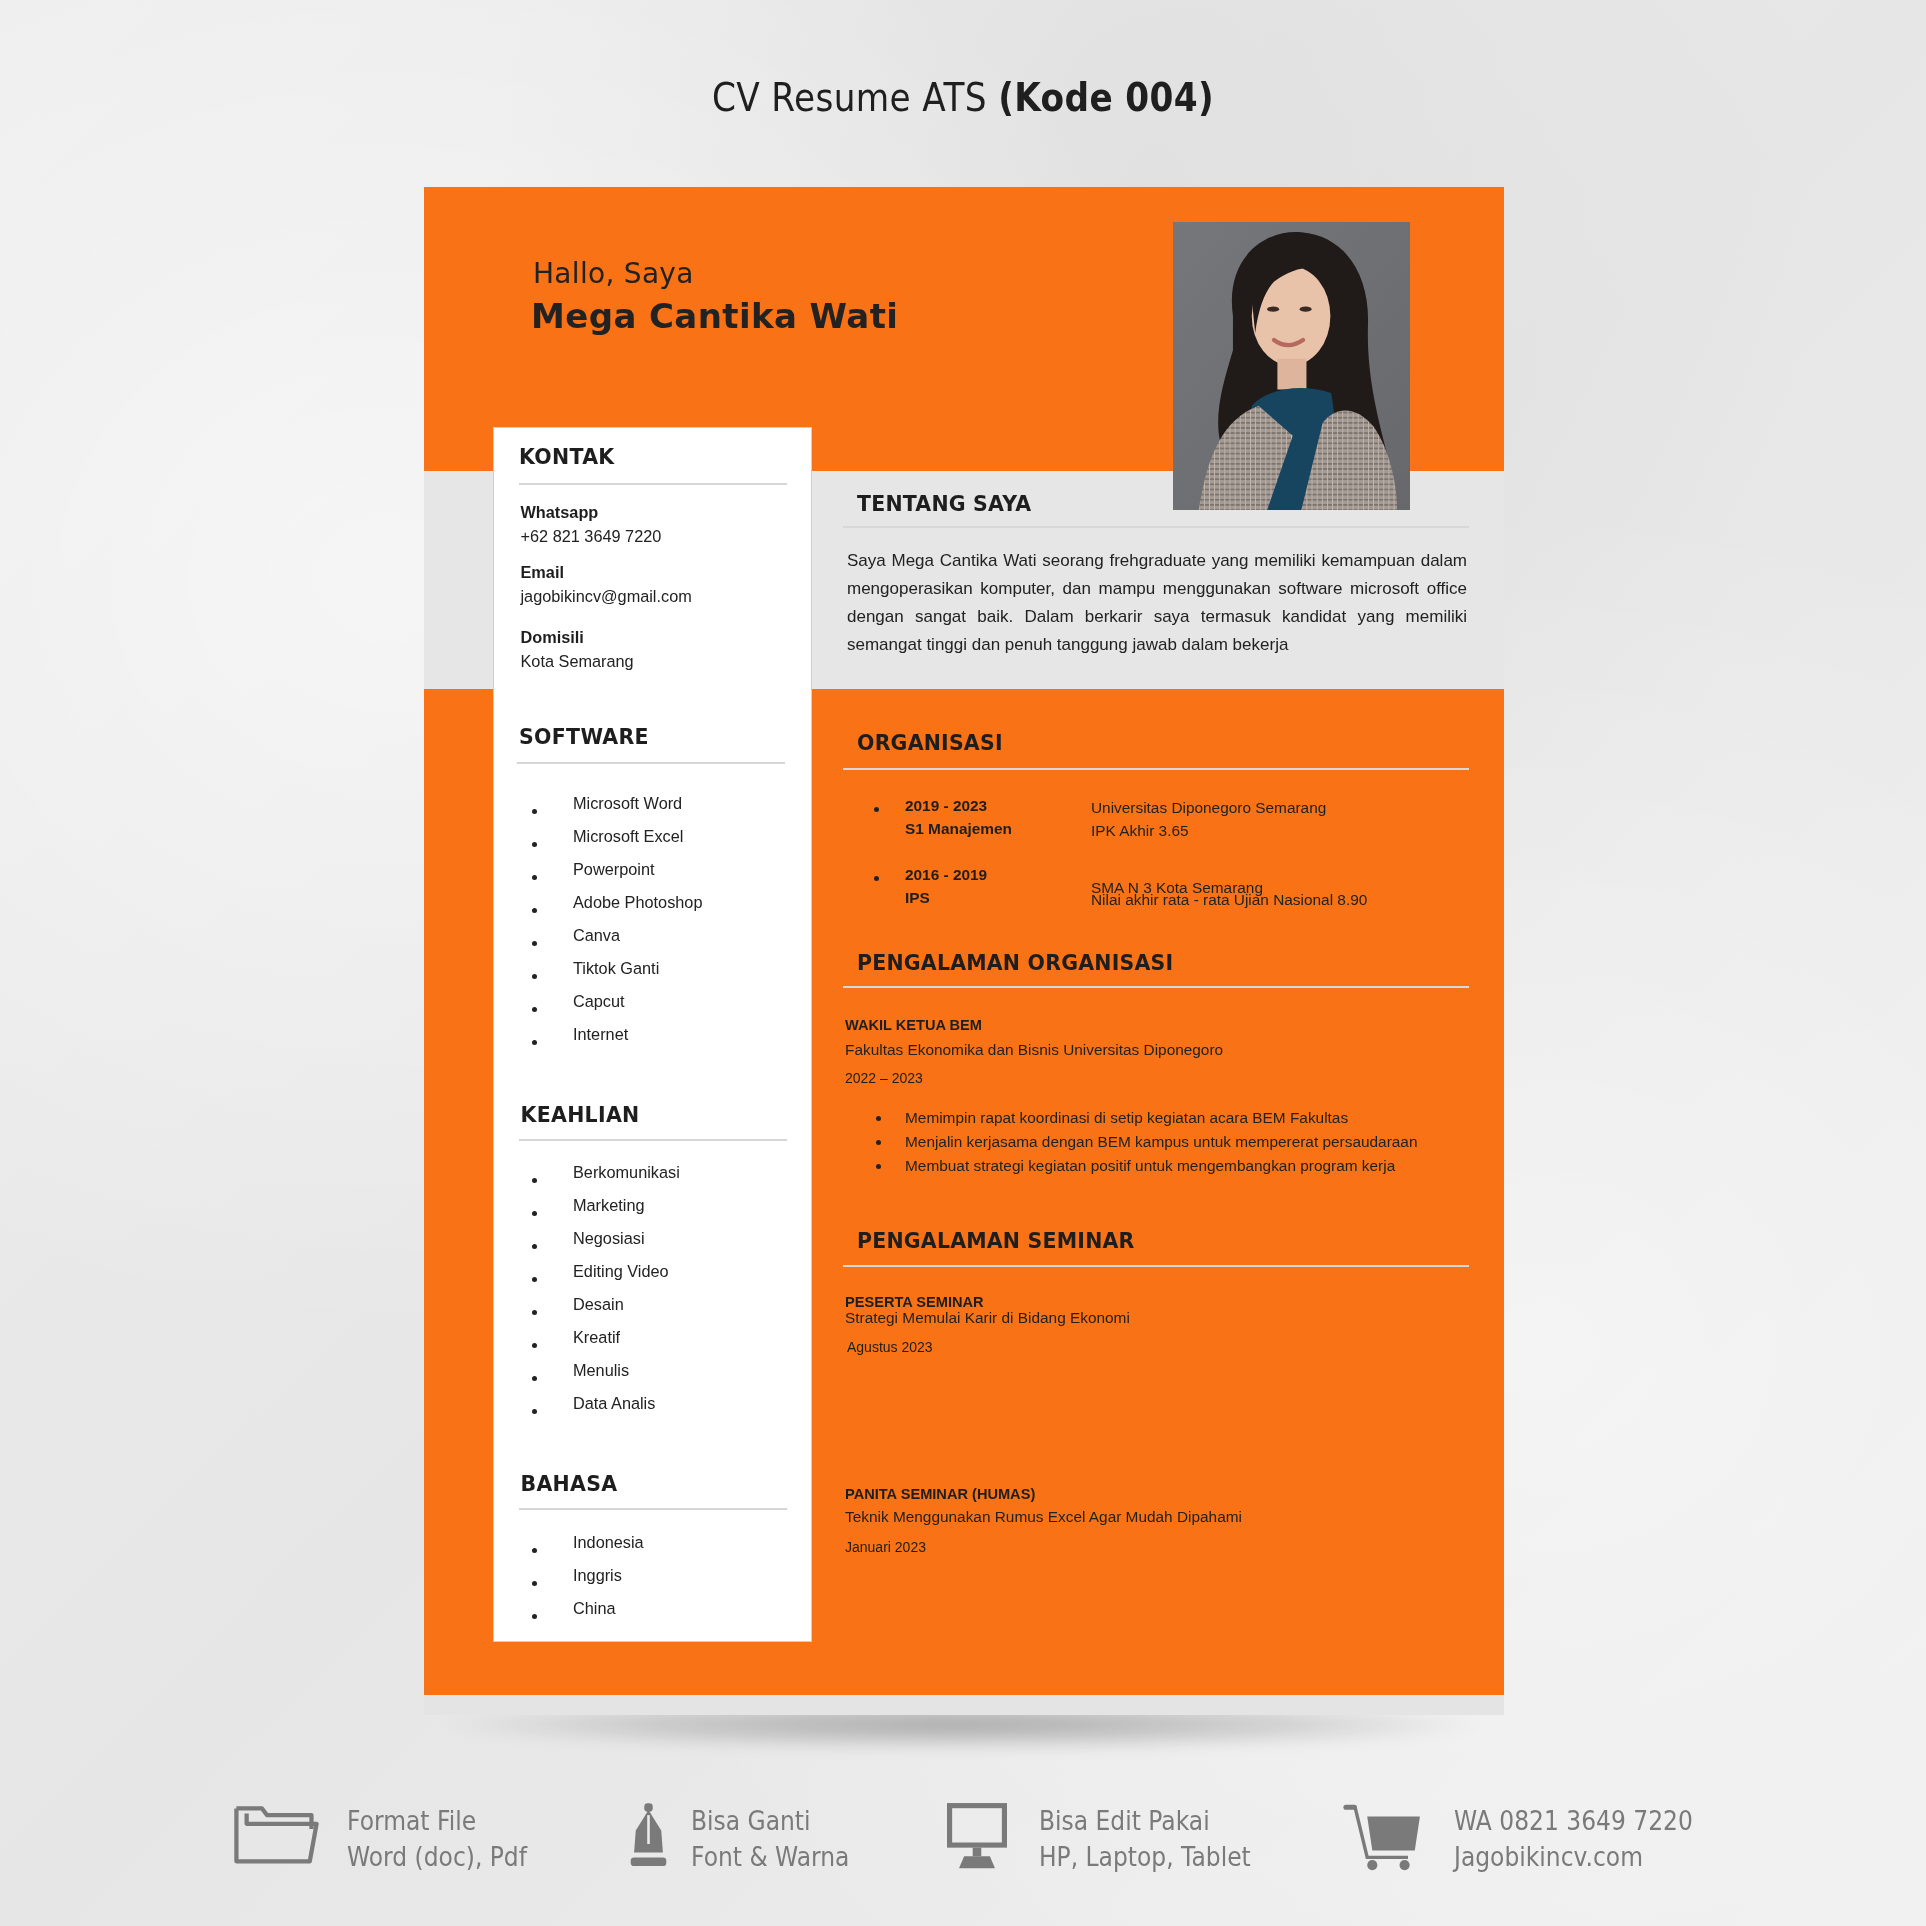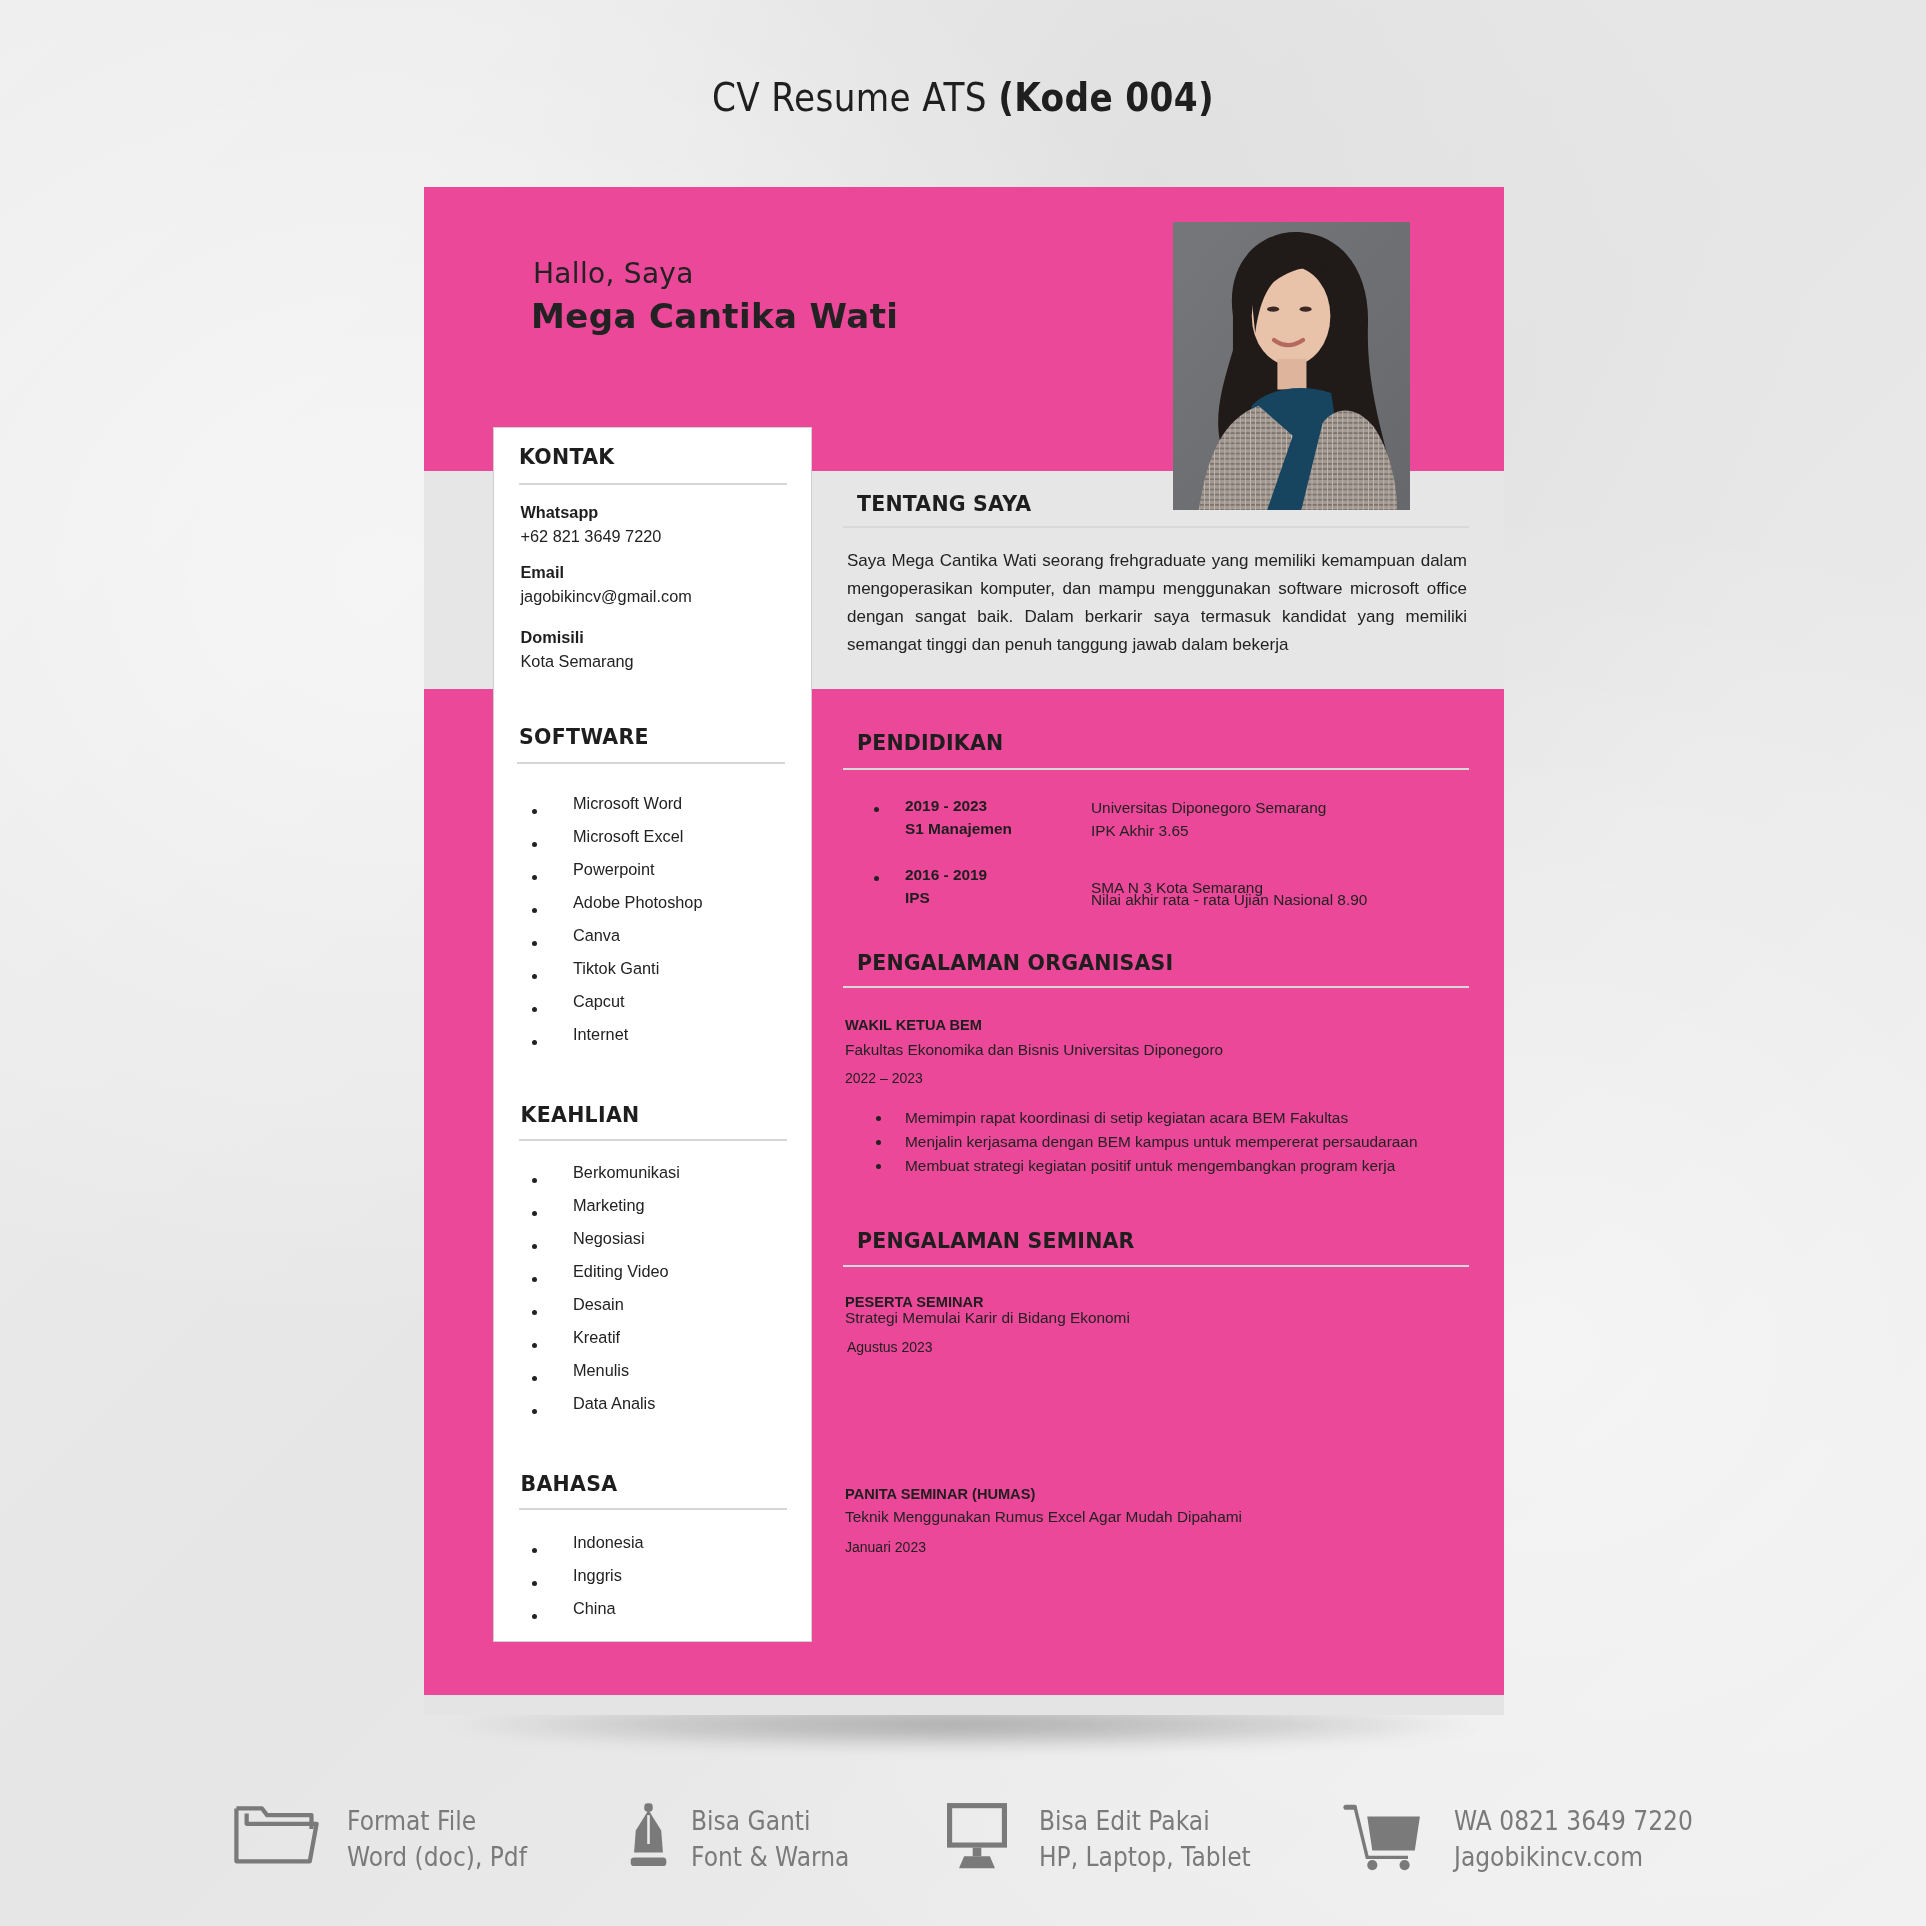--- a/index.html
+++ b/index.html
@@ -28,21 +28,21 @@
 
   
   .sheet-shadow {
     position: absolute; left: 445px; top: 1699px; width: 1036px; height: 51px;
     border-radius: 50%;
     background: radial-gradient(ellipse at center, rgba(0,0,0,0.28) 0%, rgba(0,0,0,0.12) 45%, rgba(0,0,0,0) 72%);
     filter: blur(6.8px);
   }
   .sheet {
     position: absolute; left: 424px; top: 187px; width: 1080px; height: 1508px;
-    background: #ec4899;
+    background: #f97316;
   }
   .sheet-foot {
     position: absolute; left: 424px; top: 1695px; width: 1080px; height: 19.7px;
     background: #e4e4e4;
   }
   .grey-band {
     position: absolute; left: 0; top: 284px; width: 1080px; height: 218px;
     background: #e6e6e6;
   }
 
@@ -241,21 +241,21 @@
       <li style="height:33px;"><span class="dot"></span><span>Indonesia</span></li>
       <li style="height:33px;"><span class="dot"></span><span>Inggris</span></li>
       <li style="height:33px;"><span class="dot"></span><span>China</span></li>
     </ul>
   </div>
 
   <div class="rsec-title" style="top:305px;">TENTANG SAYA</div>
   <div class="rsec-rule" style="top:339px;"></div>
   <div class="about-text">Saya Mega Cantika Wati seorang frehgraduate yang memiliki kemampuan dalam mengoperasikan komputer, dan mampu menggunakan software microsoft office dengan sangat baik. Dalam berkarir saya termasuk kandidat yang memiliki semangat tinggi dan penuh tanggung jawab dalam bekerja</div>
 
-  <div class="rsec-title" style="top:544px;">PENDIDIKAN</div>
+  <div class="rsec-title" style="top:544px;">ORGANISASI</div>
   <div class="rsec-rule" style="top:581px;"></div>
   <div class="edu-row" style="top:610px;">
     <span class="dot"></span>
     <span class="period" style="top:0;">2019 - 2023</span>
     <span class="degree" style="top:23px;">S1 Manajemen</span>
     <span class="school" style="top:1.7px;">Universitas Diponegoro Semarang</span>
     <span class="score" style="top:25px;">IPK Akhir 3.65</span>
   </div>
   <div class="edu-row" style="top:679px;">
     <span class="dot"></span>

